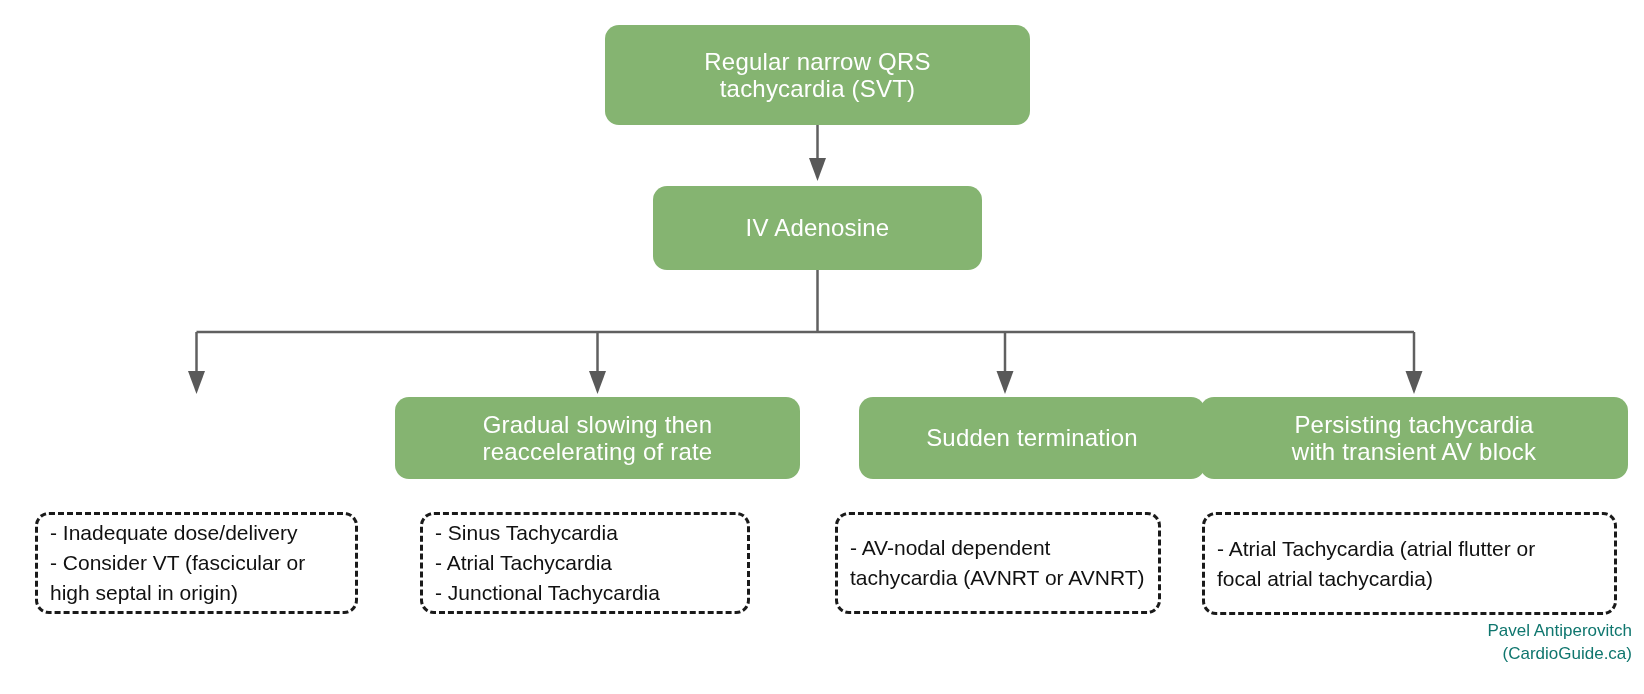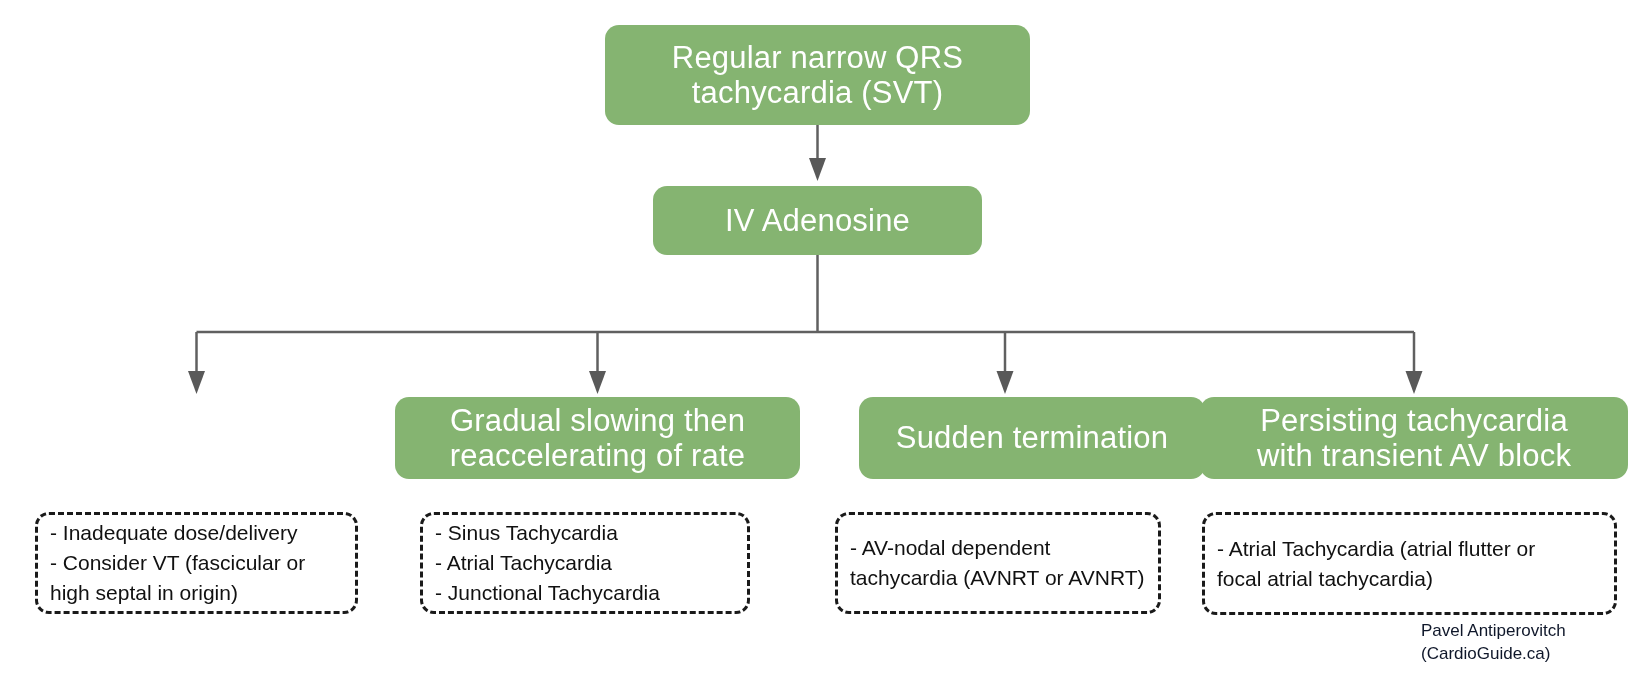--- a/index.html
+++ b/index.html
@@ -23,27 +23,27 @@
   }
   .node {
     position: absolute;
     background: #85b471;
     border-radius: 14px;
     color: #ffffff;
     display: flex;
     align-items: center;
     justify-content: center;
     text-align: center;
-    font-size: 31px;
+    font-size: 24px;
     line-height: 1.13;
     white-space: pre-line;
     letter-spacing: 0.2px;
   }
   .node-root      { left: 605px;  top: 25px;  width: 425px; height: 100px; }
-  .node-adenosine { left: 653px;  top: 186px; width: 329px; height: 69px;  }
+  .node-adenosine { left: 653px;  top: 186px; width: 329px; height: 84px;  }
   .node-b0        { left: 33px;   top: 397px; width: 327px; height: 82px;  }
   .node-b1        { left: 395px;  top: 397px; width: 405px; height: 82px;  }
   .node-b2        { left: 832px;  top: 397px; width: 346px; height: 82px; margin-left: 27px;  }
   .node-b3        { left: 1200px; top: 397px; width: 428px; height: 82px;  }
   .detail {
     position: absolute;
     border: 3px dashed #1a1a1a;
     border-radius: 14px;
     color: #111111;
     background: #ffffff;
@@ -55,25 +55,25 @@
     padding: 6px 12px;
     box-sizing: border-box;
     text-align: left;
   }
   .detail-d0 { left: 35px;   top: 512px; width: 323px; height: 102px; }
   .detail-d1 { left: 420px;  top: 512px; width: 330px; height: 102px; }
   .detail-d2 { left: 835px;  top: 512px; width: 326px; height: 102px; }
   .detail-d3 { left: 1202px; top: 512px; width: 415px; height: 103px; }
   .credit {
     position: absolute;
-    right: 23px;
+    right: 12px;
     top: 620px;
     width: 200px;
-    text-align: left;
-    color: #0f172a;
+    text-align: right;
+    color: #0f766e;
     font-size: 17px;
     line-height: 1.35;
     white-space: pre-line;
   }
 </style>
 </head>
 <body>
 
 <div class="canvas">
 

